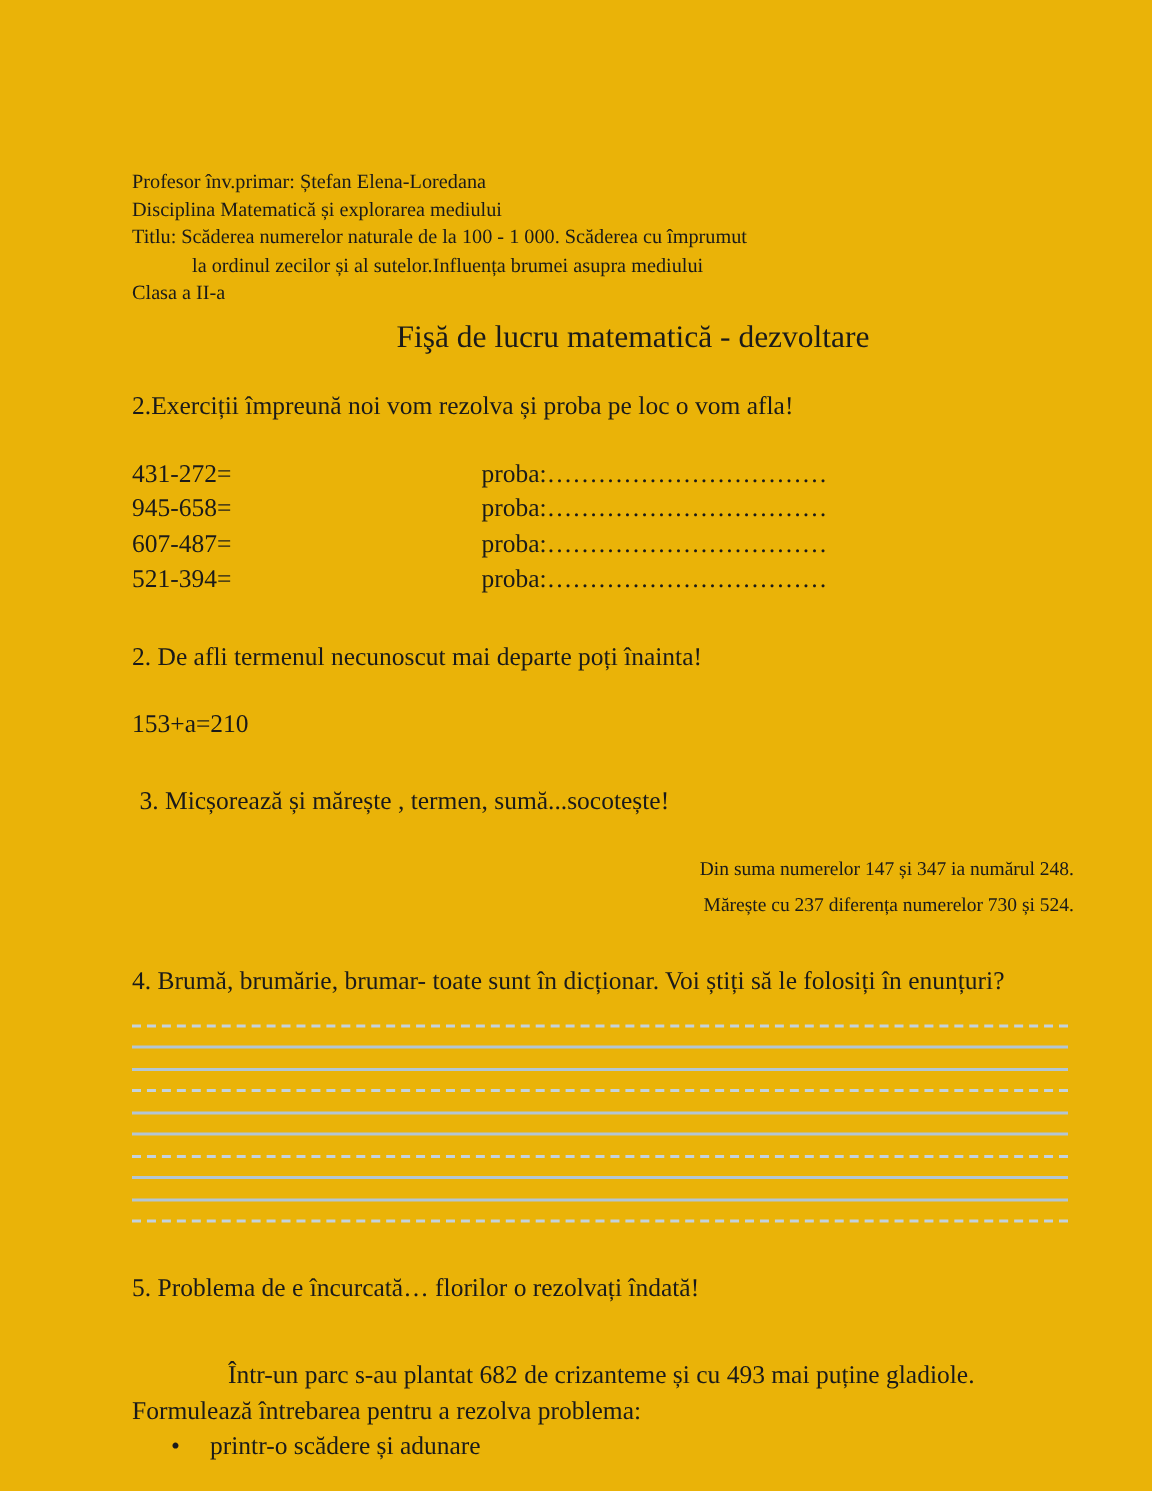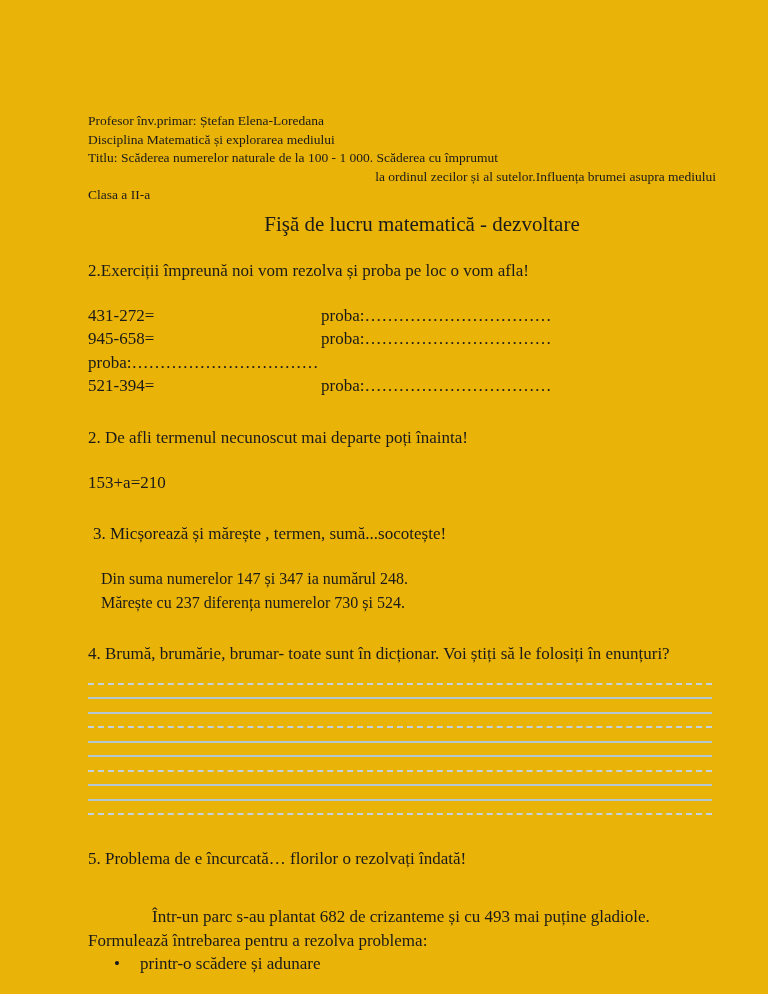--- a/index.html
+++ b/index.html
@@ -27,21 +27,21 @@
     top: 112px;
     width: 628px;
   }
 
   
   .header-block {
     font-size: 13.5px;
     line-height: 18.5px;
   }
   .header-line { white-space: pre-wrap; }
-  .header-line.indented { padding-left: 40px; text-align: right; }
+  .header-line.indented { padding-left: 40px; }
 
   
   .doc-title {
     text-align: center;
     font-size: 21px;
     line-height: 26px;
     margin-top: 6px;
     padding-left: 40px;
   }
 
@@ -60,21 +60,21 @@
     display: flex;
     flex-direction: row;
   }
   .calc-expr { width: 233px; flex: 0 0 233px; }
   .calc-proba { flex: 1 1 auto; white-space: nowrap; }
 
   
   .eq-list { font-size: 17px; line-height: 23.5px; }
 
   
-  .stmt-list { font-size: 16px; line-height: 23.5px; padding-left: 8px; }
+  .stmt-list { font-size: 13px; line-height: 23.5px; padding-left: 8px; text-align: right; }
 
   .task-indent-1 { padding-left: 5px; }
 
   
   .ruled-area {
     position: relative;
     height: 136px;
     margin-top: 18px;
     width: 624px;
   }
@@ -138,20 +138,21 @@
       <div class="calc-list">
         <div class="calc-row">
           <span class="calc-expr">431-272=</span>
           <span class="calc-proba">proba:……………………………</span>
         </div>
         <div class="calc-row">
           <span class="calc-expr">945-658=</span>
           <span class="calc-proba">proba:……………………………</span>
         </div>
         <div class="calc-row">
+          <span class="calc-expr">607-487=</span>
           <span class="calc-proba">proba:……………………………</span>
         </div>
         <div class="calc-row">
           <span class="calc-expr">521-394=</span>
           <span class="calc-proba">proba:……………………………</span>
         </div>
       </div>
     </div>
 
     <div class="spacer-lg"></div>

